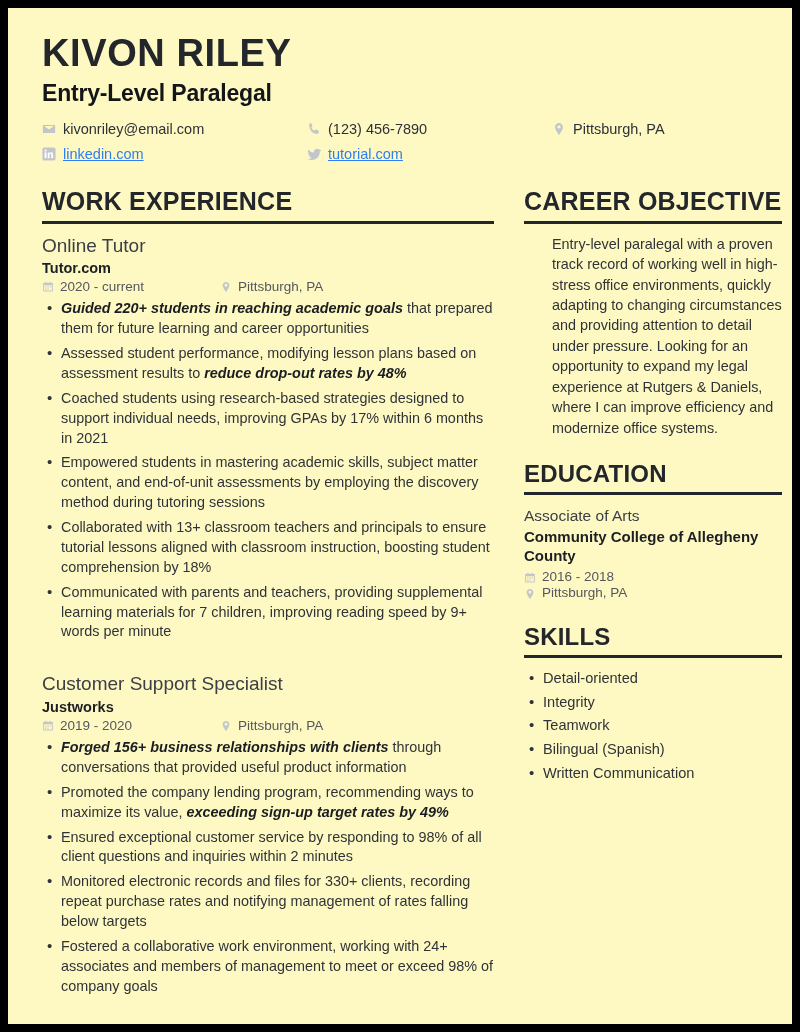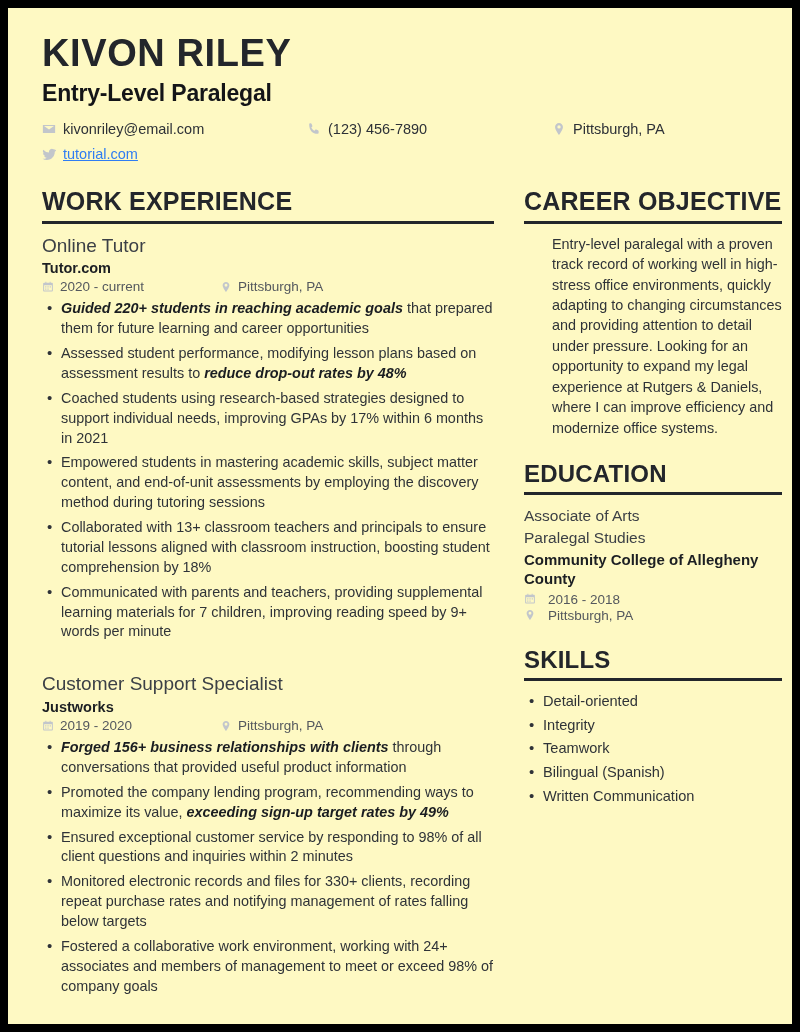--- a/index.html
+++ b/index.html
@@ -205,22 +205,22 @@
   }
   .edu-school {
     font-size: 15px;
     font-weight: 700;
     color: #1c1f23;
     line-height: 1.3;
     margin-bottom: 3px;
   }
   .edu-meta-row {
     display: flex;
-    align-items: center;
-    gap: 12px;
+    align-items: flex-end;
+    gap: 6px;
     font-size: 13.5px;
     color: #54585e;
     margin-bottom: 1px;
   }
 
   ul.skills {
     list-style: none;
     margin: 0;
     padding: 0;
   }
@@ -276,20 +276,31 @@
 
       <div class="contact-item">
         <span class="cicon">
           <svg width="14" height="14" viewBox="0 0 16 16" fill="currentColor">
                 <path d="M8 1.2c-2.5 0-4.5 2-4.5 4.5 0 3.3 4.5 9.1 4.5 9.1s4.5-5.8 4.5-9.1c0-2.5-2-4.5-4.5-4.5zm0 6.3a1.9 1.9 0 110-3.8 1.9 1.9 0 010 3.8z"></path>
               </svg>
         </span>
         <span>Pittsburgh, PA</span>
       </div>
 
+      <div class="contact-item">
+        <span class="cicon">
+          <svg width="14" height="14" viewBox="0 0 16 16" fill="currentColor">
+                <rect x="0.5" y="0.5" width="15" height="15" rx="2.2"></rect>
+                <rect x="3" y="6.2" width="2.1" height="6.6" fill="#ffffff"></rect>
+                <circle cx="4.05" cy="4.1" r="1.2" fill="#ffffff"></circle>
+                <path d="M6.6 6.2h2v.9c.3-.6 1-1 1.9-1 1.4 0 2.2.9 2.2 2.6v4.1h-2.1V9.1c0-.8-.3-1.3-1-1.3-.6 0-1 .4-1 1.3v3.7H6.6V6.2z" fill="#ffffff"></path>
+              </svg>
+        </span>
+        <a class="contact-link" href="#">linkedin.com</a>
+      </div>
 
       <div class="contact-item">
         <span class="cicon">
           <svg width="14" height="14" viewBox="0 0 16 16" fill="currentColor">
                 <path d="M15.5 3.1c-.6.3-1.2.4-1.8.5.6-.4 1.1-1 1.4-1.7-.6.4-1.3.6-2 .8A3.2 3.2 0 008 5.6c0 .3 0 .5.1.7a9 9 0 01-6.6-3.3 3.2 3.2 0 001 4.2c-.5 0-1-.2-1.4-.4 0 1.5 1.1 2.8 2.6 3.1-.5.1-.9.2-1.4.1a3.2 3.2 0 003 2.2 6.4 6.4 0 01-4.7 1.3 9 9 0 004.9 1.4c5.9 0 9.1-4.9 9.1-9.1v-.4c.6-.4 1.2-1 1.6-1.6z"></path>
               </svg>
         </span>
         <a class="contact-link" href="#">tutorial.com</a>
       </div>
 
@@ -381,21 +392,20 @@
       </div>
 
       <div class="gap-lg"></div>
 
       <div class="section">
         <div class="section-head sm">EDUCATION</div>
         <div class="head-rule"></div>
 
         <div class="edu-block">
           <div class="edu-degree">Associate of Arts</div>
-          <div class="edu-field">Paralegal Studies</div>
           <div class="edu-school">Community College of Allegheny County</div>
           <div class="edu-meta-row">
             <span class="micon">
               <svg width="12" height="12" viewBox="0 0 16 16" fill="currentColor">
                     <path d="M4.5 1v1.3H2.8A1.3 1.3 0 001.5 3.6v9.1c0 .7.6 1.3 1.3 1.3h10.4c.7 0 1.3-.6 1.3-1.3V3.6c0-.7-.6-1.3-1.3-1.3h-1.7V1h-1.3v1.3H5.8V1H4.5zM2.8 5.6h10.4v7.1H2.8V5.6zm1.5 1.5v1.5h1.5V7.1H4.3zm3 0v1.5h1.5V7.1H7.3zm3 0v1.5h1.5V7.1h-1.5zm-6 3v1.5h1.5v-1.5H4.3zm3 0v1.5h1.5v-1.5H7.3z"></path>
                   </svg>
             </span>
             <span>2016 - 2018</span>
           </div>
           <div class="edu-meta-row">

